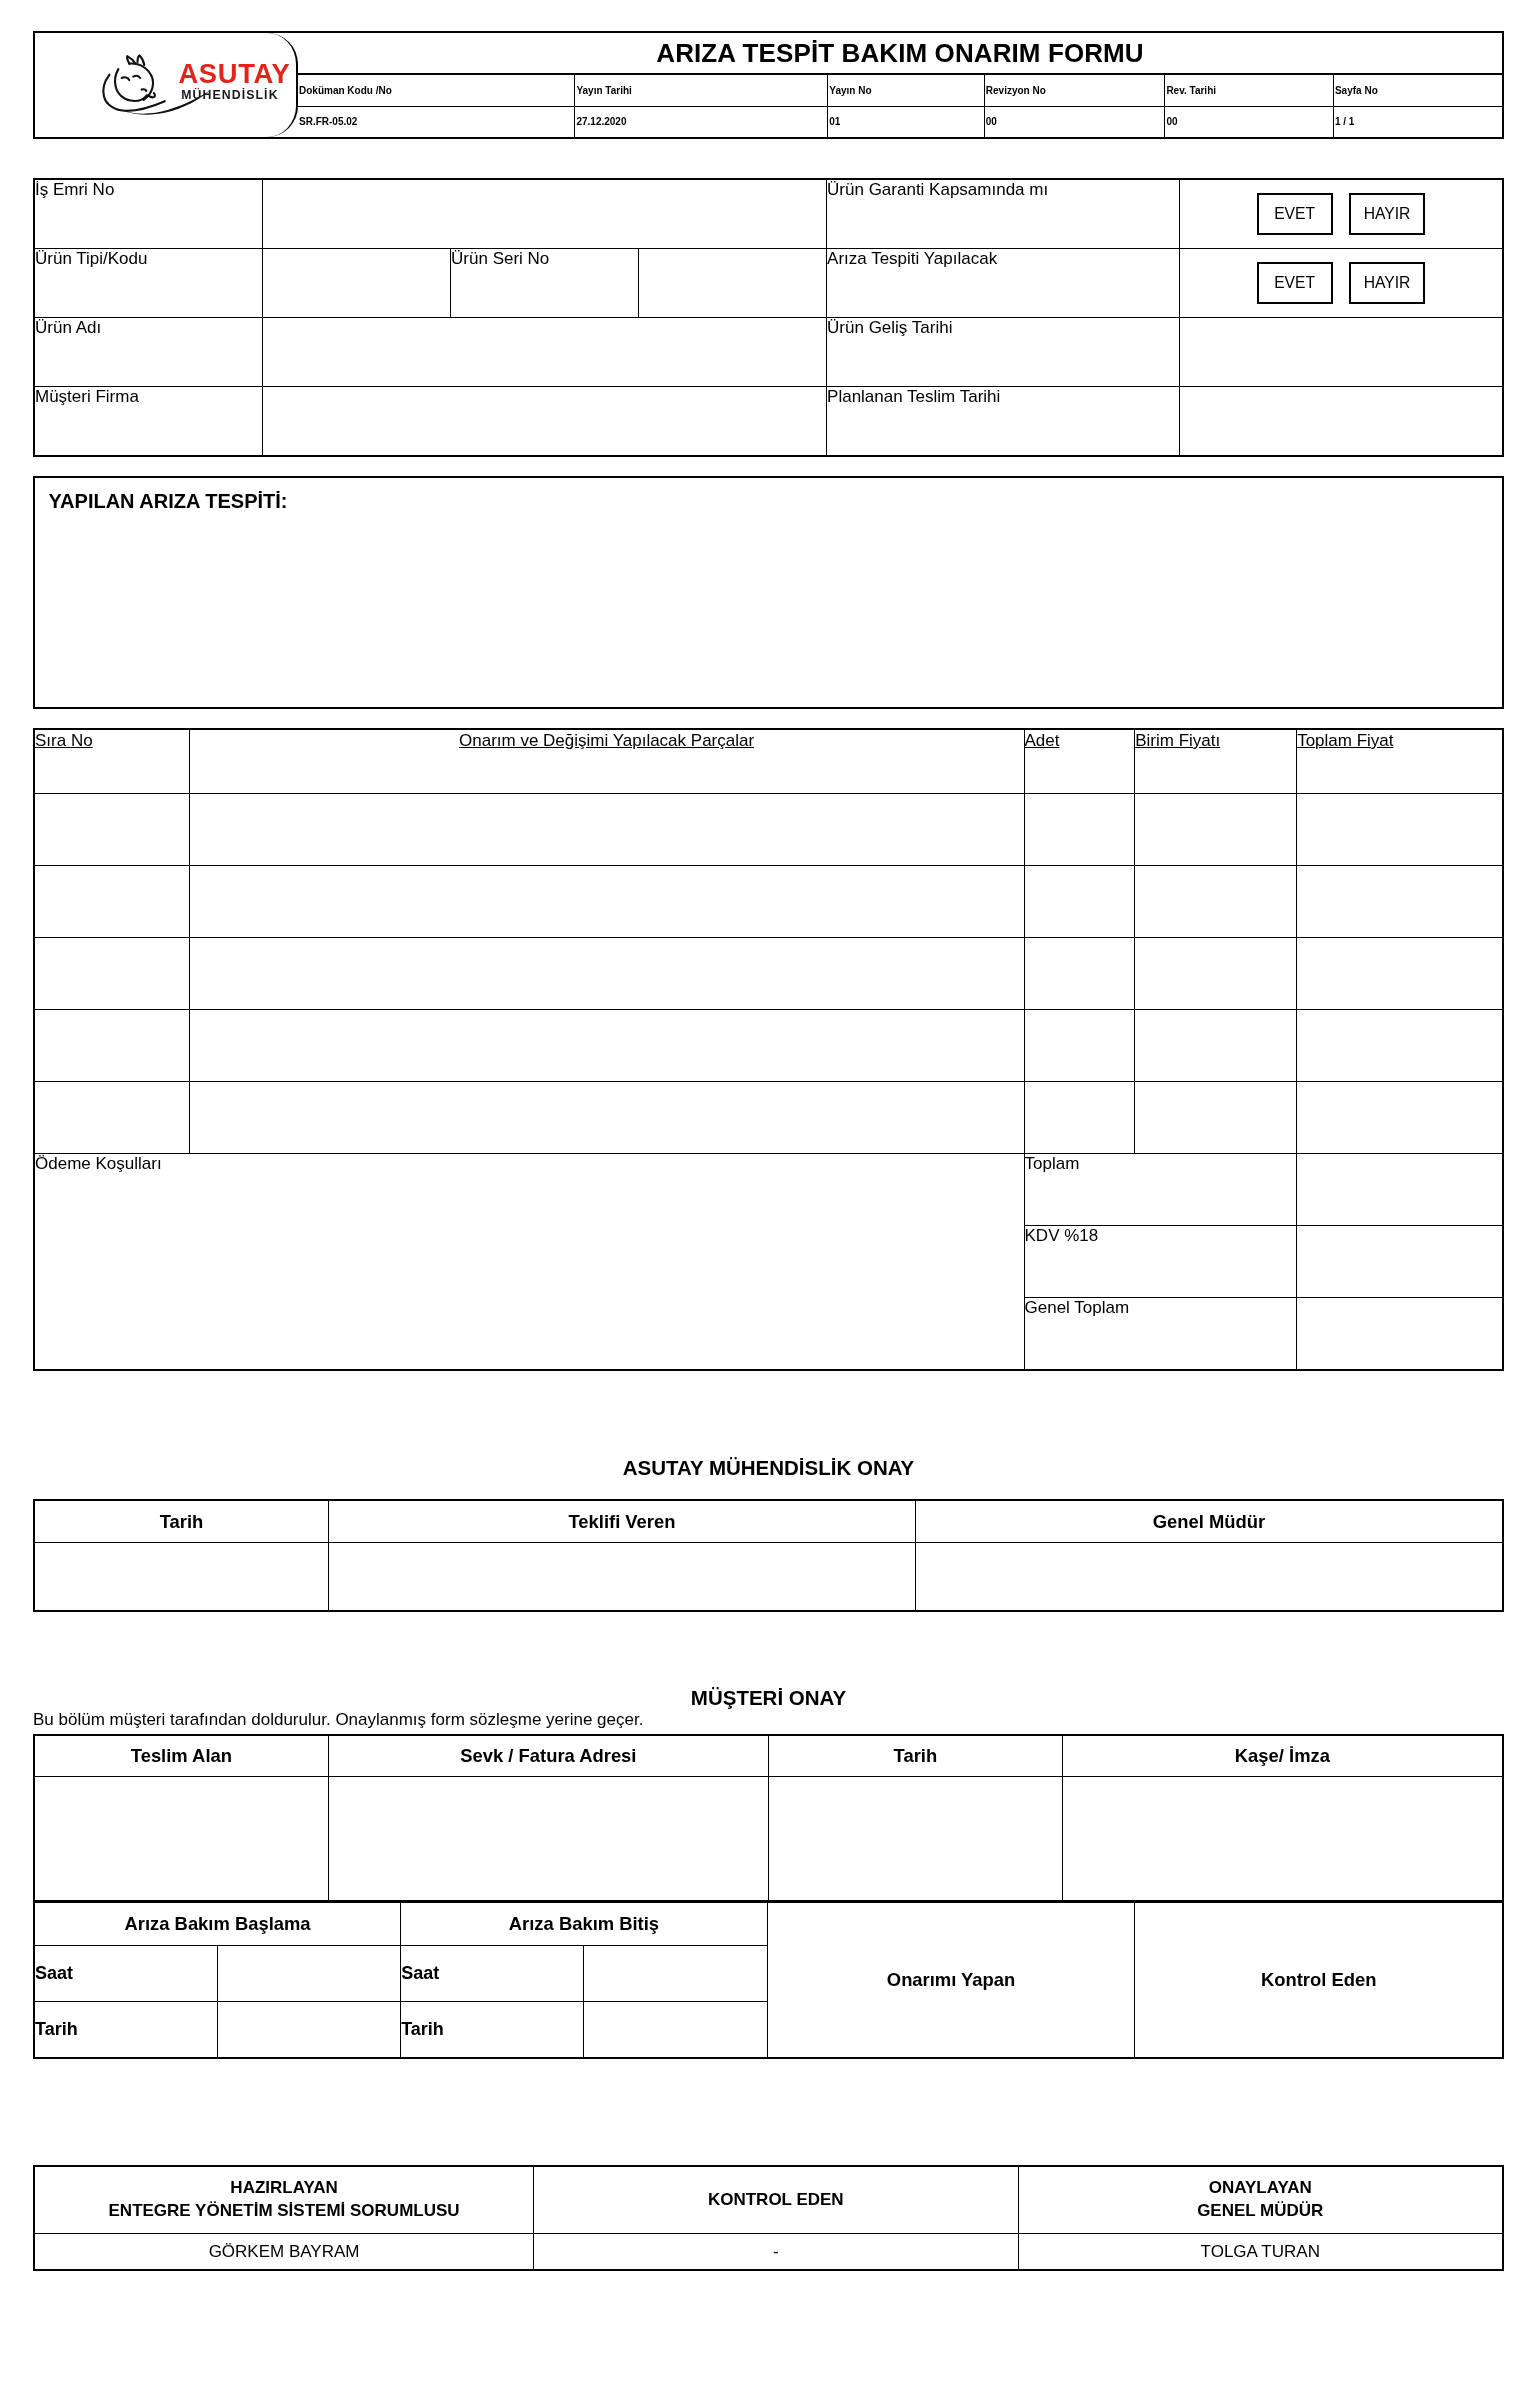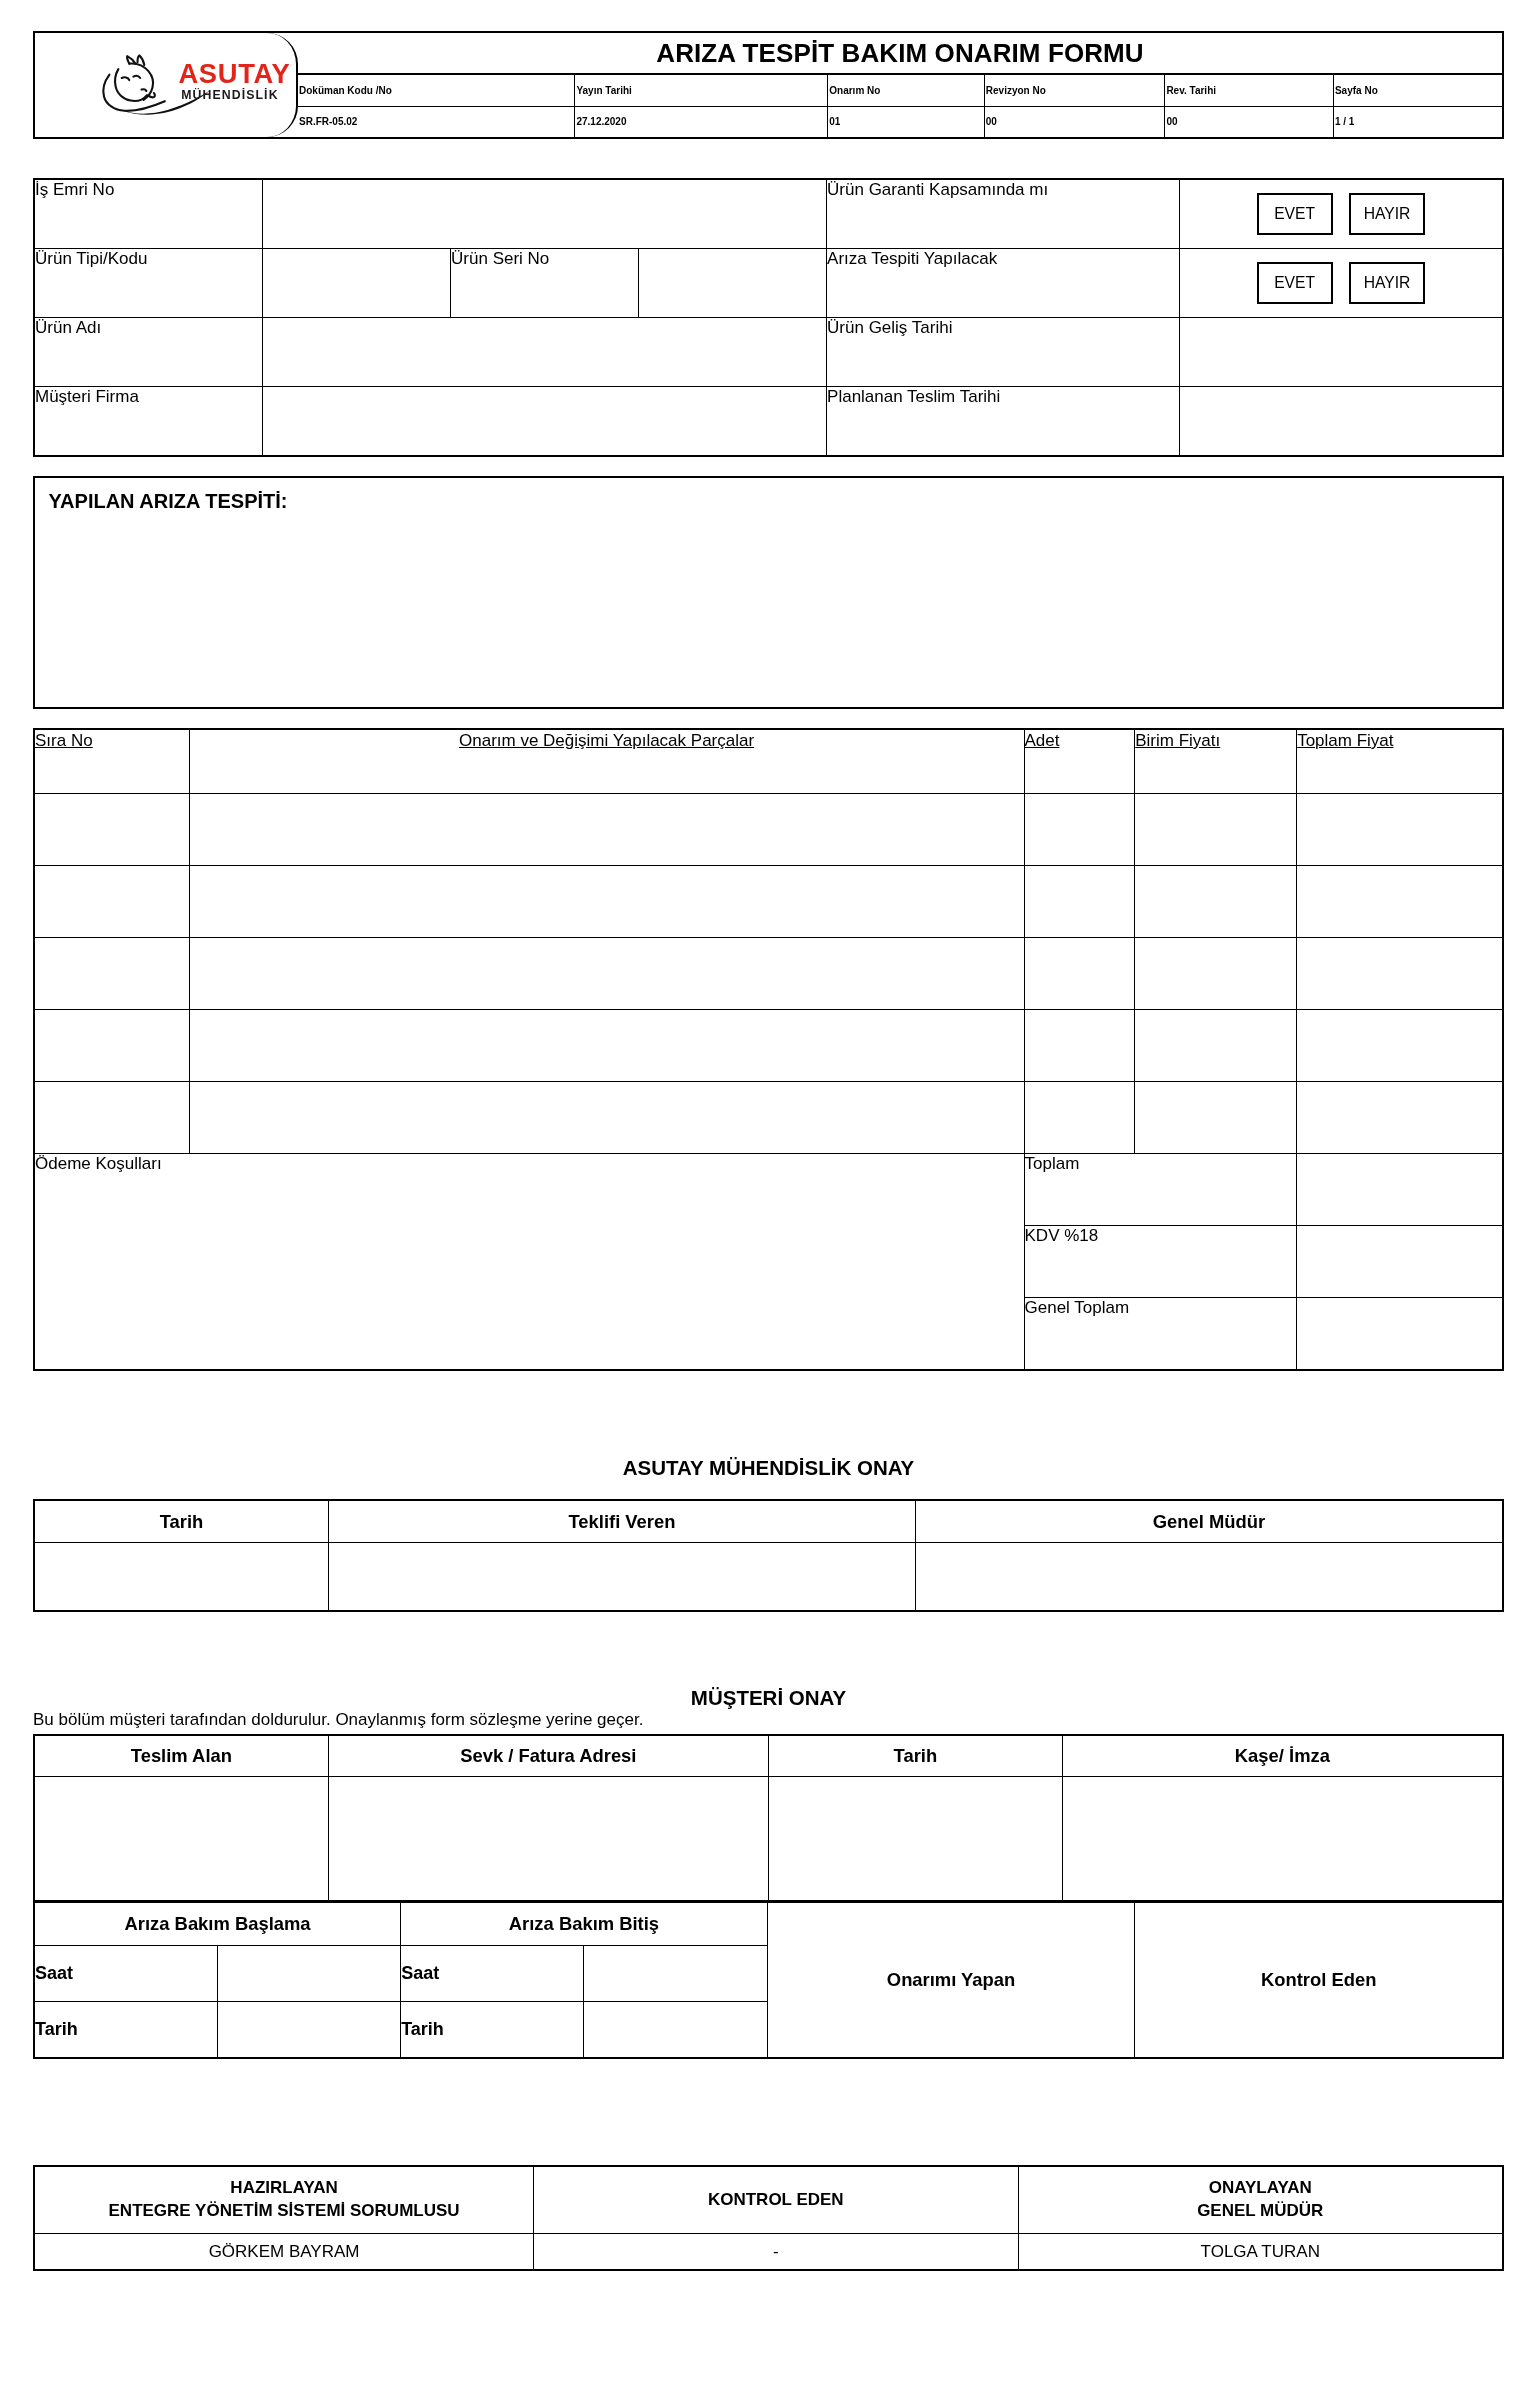--- a/index.html
+++ b/index.html
@@ -225,21 +225,21 @@
       </svg>
     </div>
 
     <div class="header-right">
       <div class="doc-title">ARIZA TESPİT BAKIM ONARIM FORMU</div>
       <table class="hdr">
         <tbody>
             <tr>
           <td style="width:23%">Doküman Kodu /No</td>
           <td style="width:21%">Yayın Tarihi</td>
-          <td style="width:13%">Onarım No</td>
+          <td style="width:13%">Yayın No</td>
           <td style="width:15%">Revizyon No</td>
           <td style="width:14%">Rev. Tarihi</td>
           <td style="width:14%">Sayfa No</td>
         </tr>
         <tr>
           <td>SR.FR-05.02</td>
           <td>27.12.2020</td>
           <td>01</td>
           <td>00</td>
           <td>00</td>

